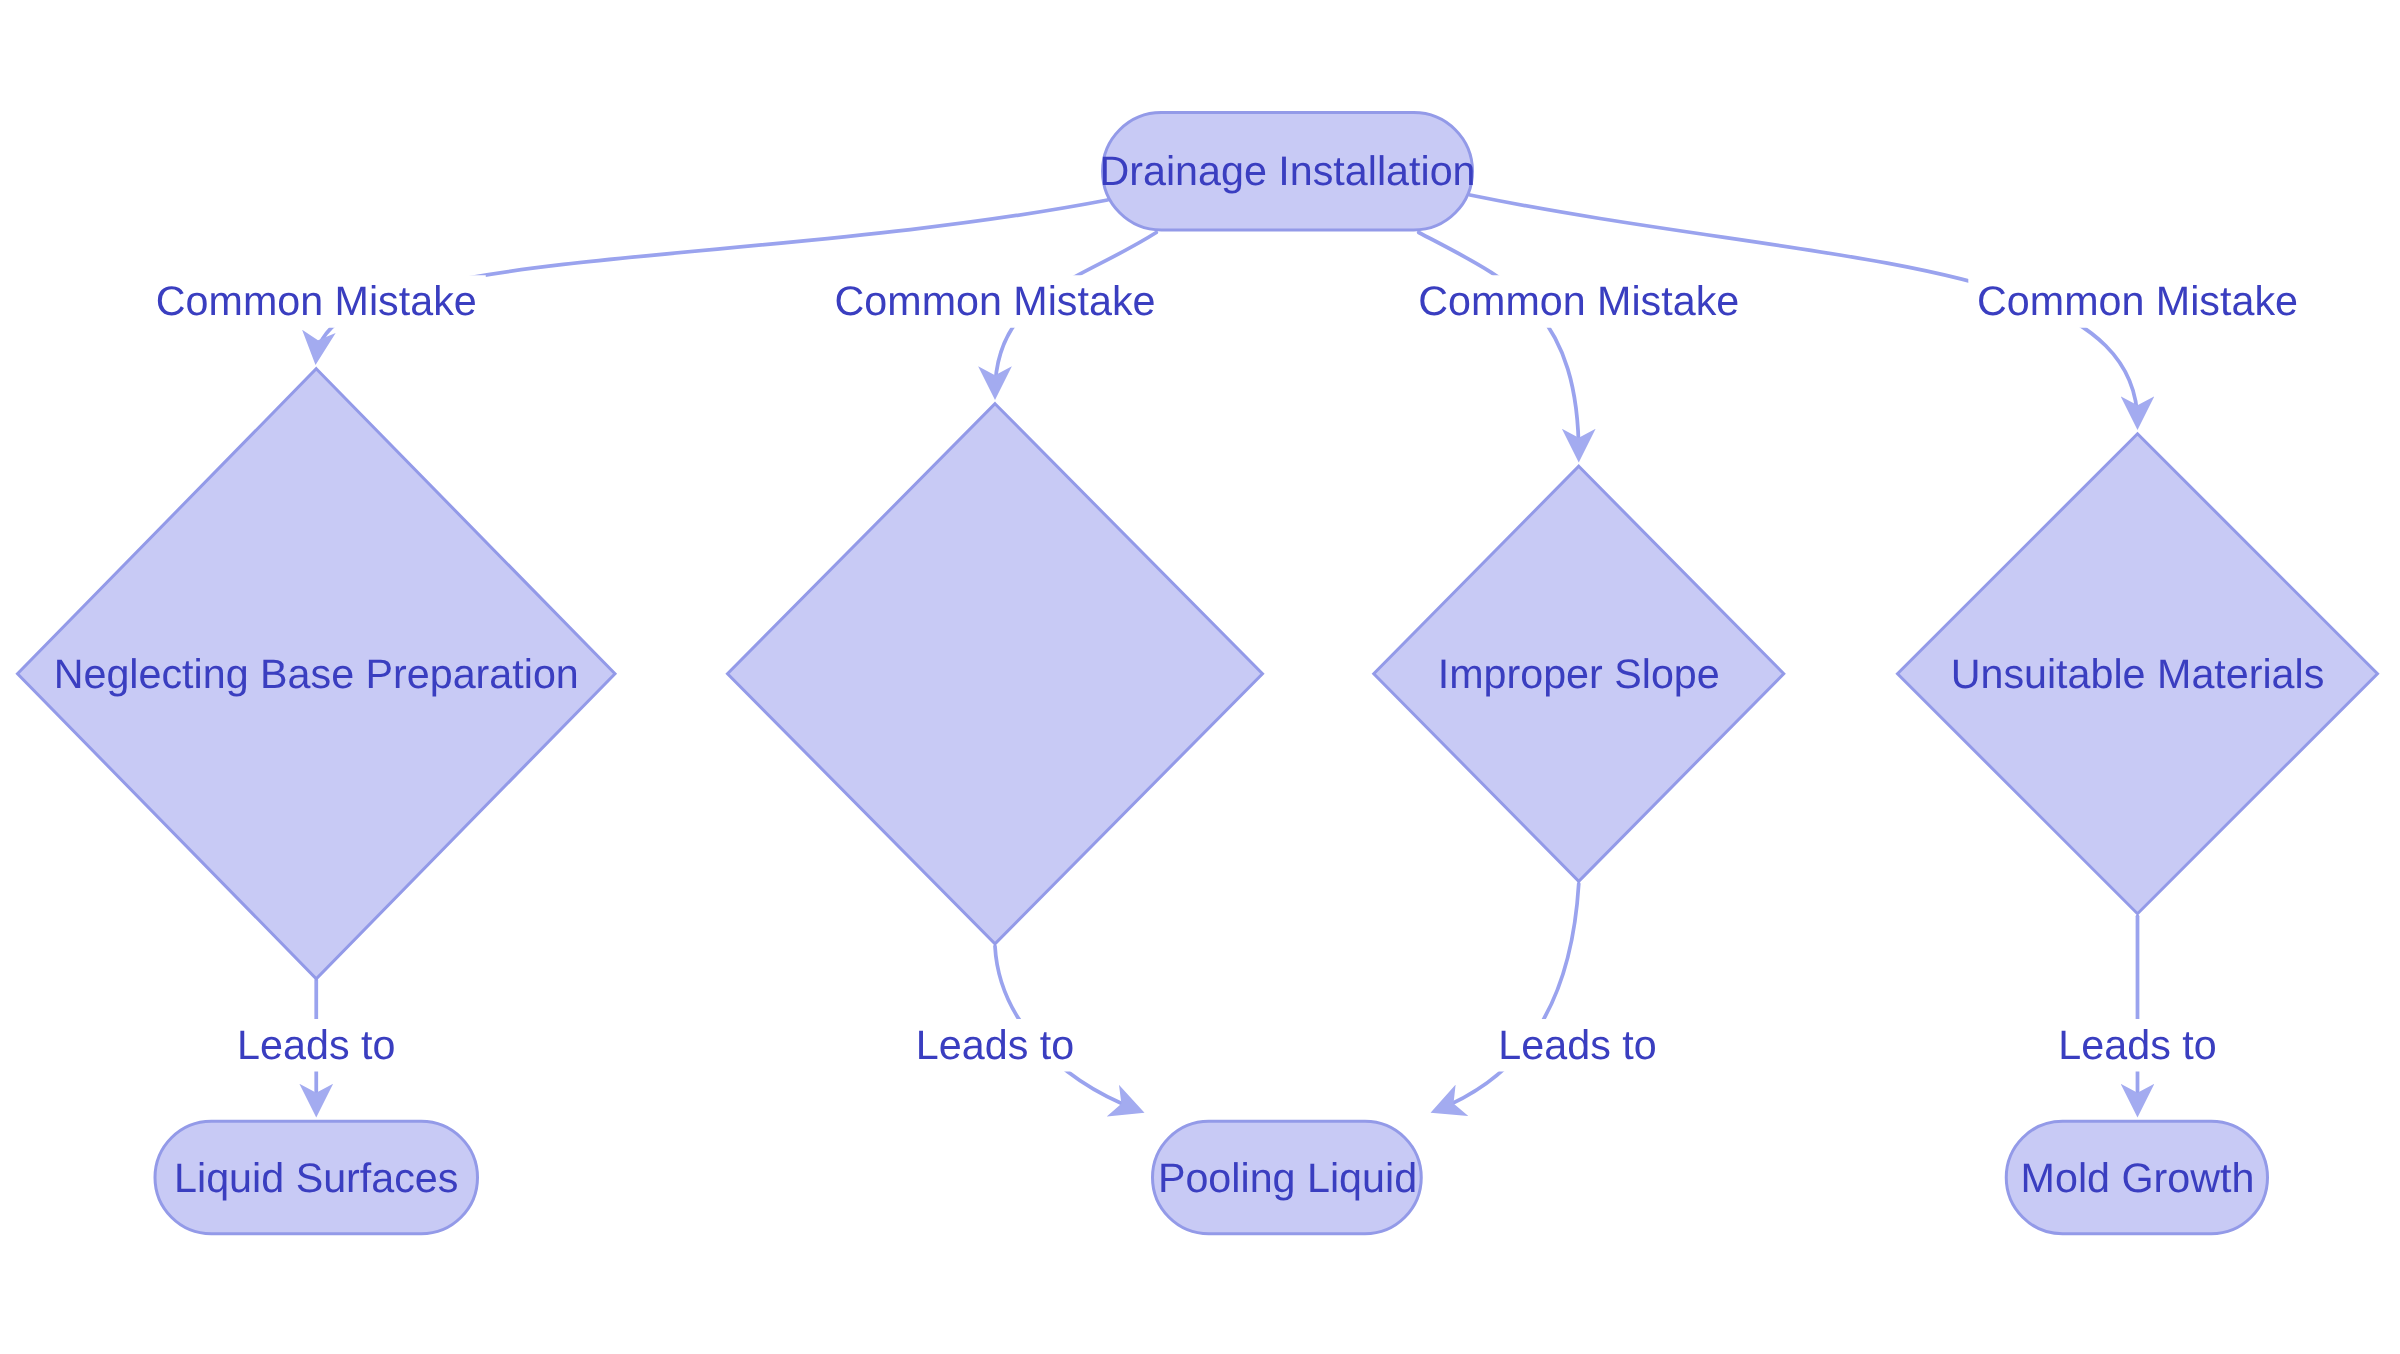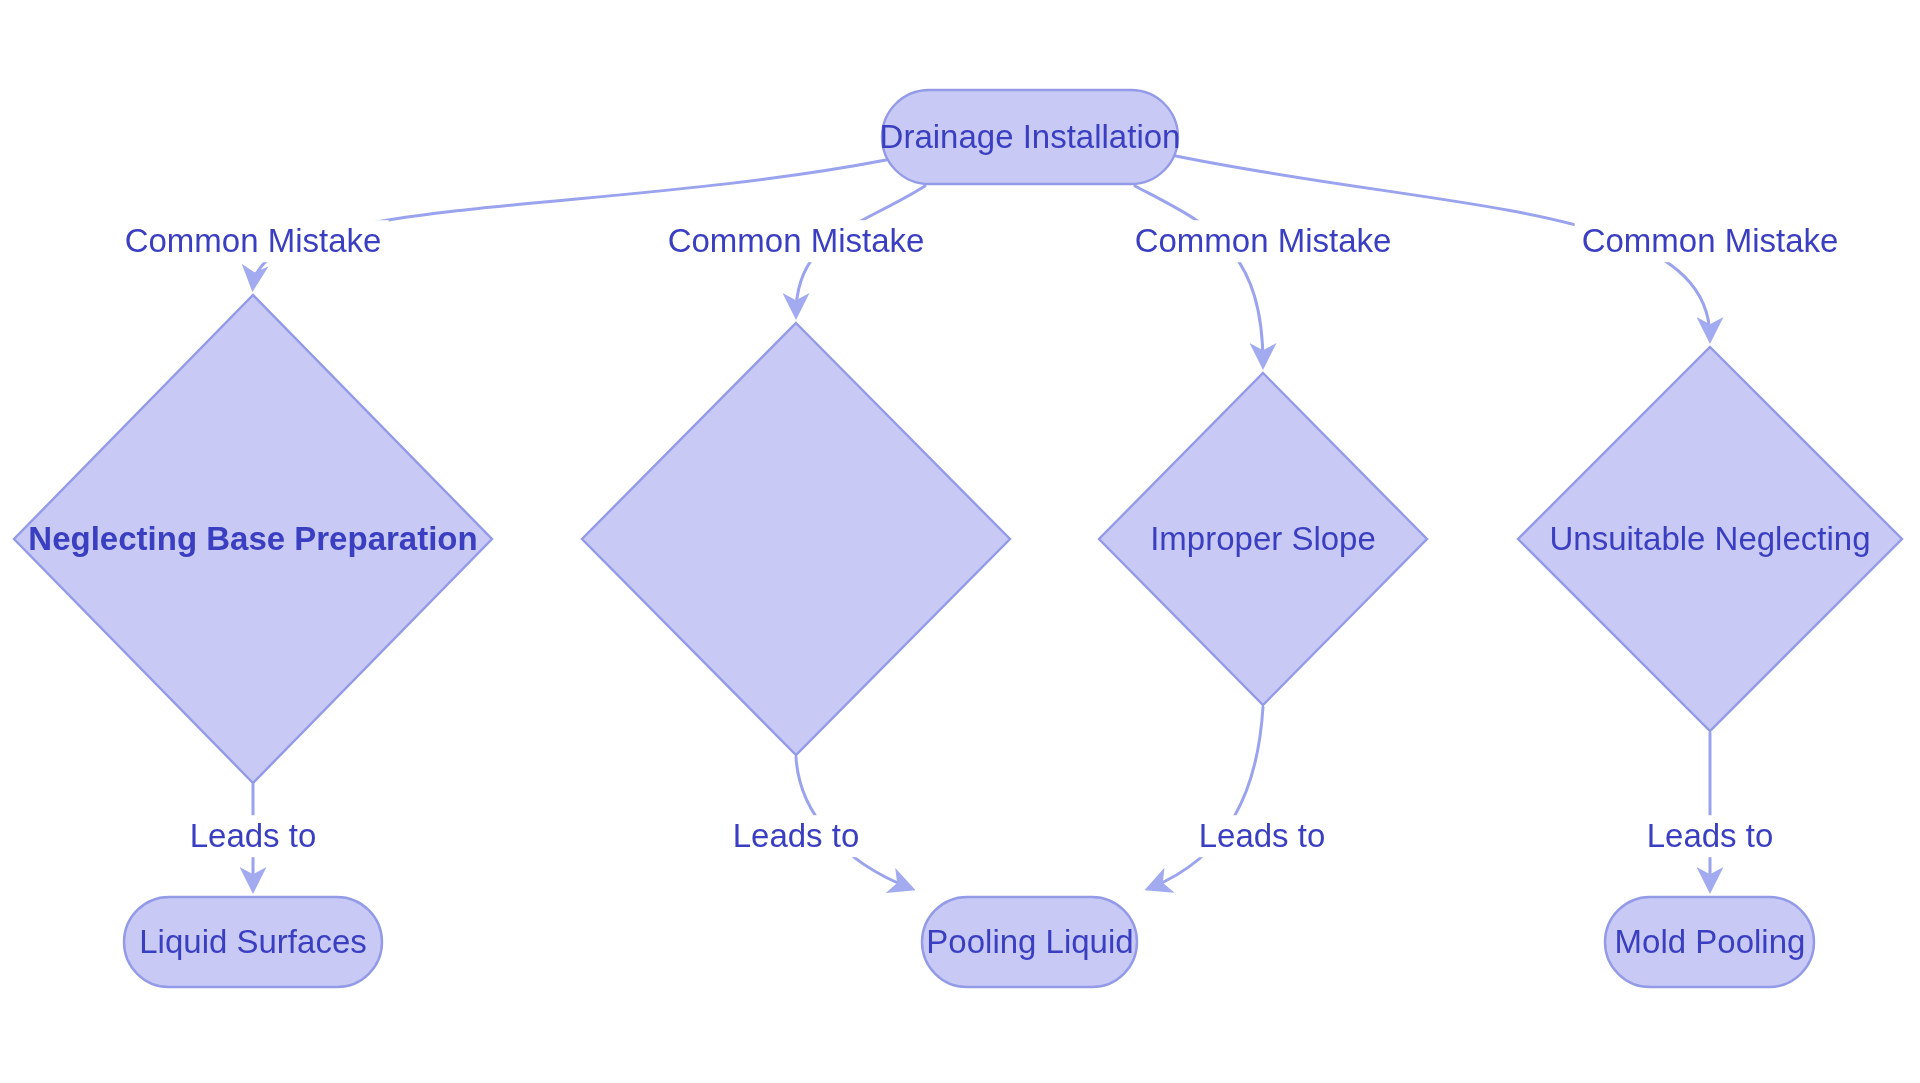--- a/index.html
+++ b/index.html
@@ -72,20 +72,20 @@
   <div class="label edge-label" style="left:253px; top:241px;">Common Mistake</div>
   <div class="label edge-label" style="left:796px; top:241px;">Common Mistake</div>
   <div class="label edge-label" style="left:1263px; top:241px;">Common Mistake</div>
   <div class="label edge-label" style="left:1710px; top:241px;">Common Mistake</div>
   <div class="label edge-label" style="left:253px; top:836px;">Leads to</div>
   <div class="label edge-label" style="left:796px; top:836px;">Leads to</div>
   <div class="label edge-label" style="left:1262px; top:836px;">Leads to</div>
   <div class="label edge-label" style="left:1710px; top:836px;">Leads to</div>
 
   <div class="label" style="left:1030px; top:137px;">Drainage Installation</div>
-  <div class="label" style="left:253px; top:539px;font-weight:bold;">Neglecting Base Preparation</div>
+  <div class="label" style="left:253px; top:539px;">Neglecting Base Preparation</div>
   <div class="label" style="left:1263px; top:539px;">Improper Slope</div>
-  <div class="label" style="left:1710px; top:539px;">Unsuitable Neglecting</div>
+  <div class="label" style="left:1710px; top:539px;">Unsuitable Materials</div>
   <div class="label" style="left:253px; top:942px;">Liquid Surfaces</div>
   <div class="label" style="left:1030px; top:942px;">Pooling Liquid</div>
-  <div class="label" style="left:1710px; top:942px;">Mold Pooling</div>
+  <div class="label" style="left:1710px; top:942px;">Mold Growth</div>
 
 </div>
 
 </body></html>

